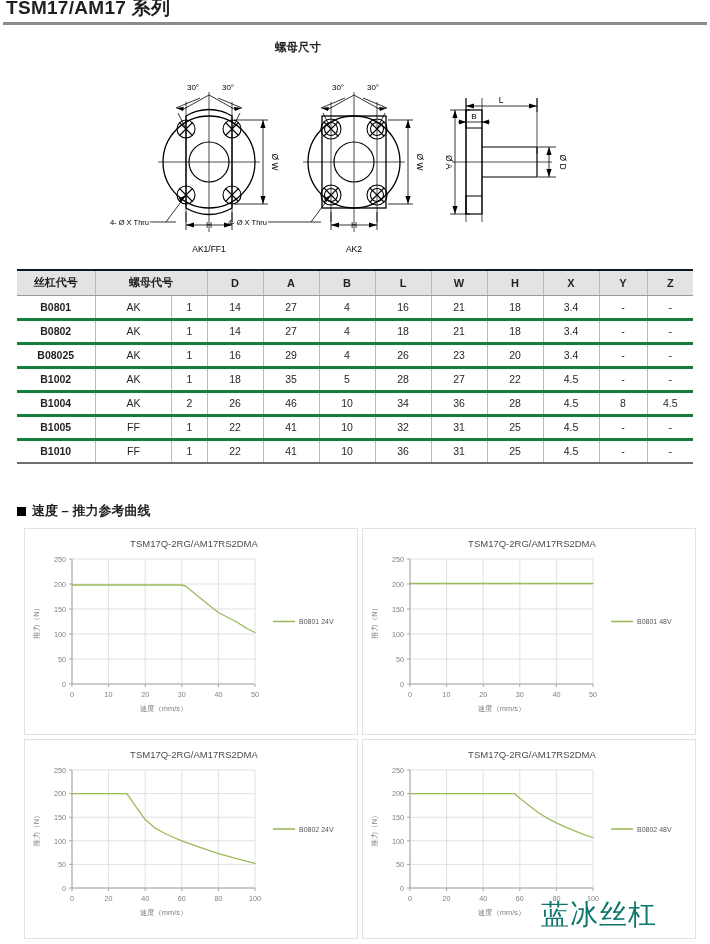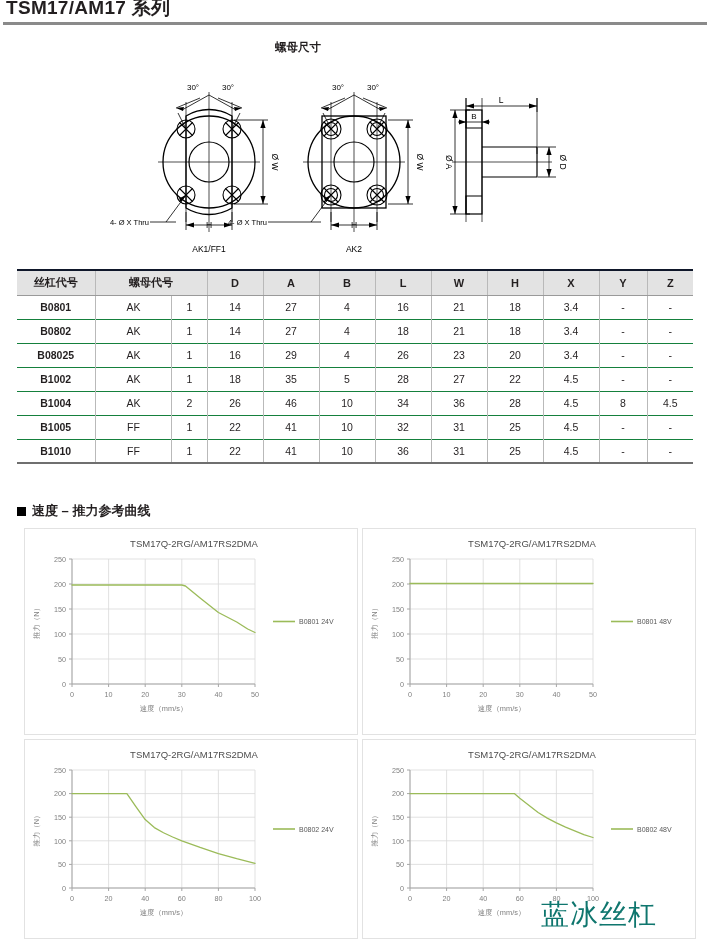--- a/index.html
+++ b/index.html
@@ -69,21 +69,21 @@
     font-weight: normal;
   }
   .spec-table thead th {
     background: #e3e3e3;
     font-weight: bold;
     font-size: 11px;
     border-top: 2px solid #0f172a;
     border-bottom: 1px solid #9a9a9a;
     height: 25px;
   }
-  .spec-table tbody tr { border-bottom: 1px solid #15803d; }
+  .spec-table tbody tr { border-bottom: 3px solid #15803d; }
   .spec-table tbody tr:last-child { border-bottom: 2px solid #6f6f6f; }
   .spec-table tbody td.code { font-weight: bold; }
   .spec-table th:first-child, .spec-table td:first-child { border-left: none; }
   .spec-table th:last-child,  .spec-table td:last-child  { border-right: none; }
 
   
   .section-head {
     position: absolute;
     left: 17px; top: 502px;
     font-size: 13px;

